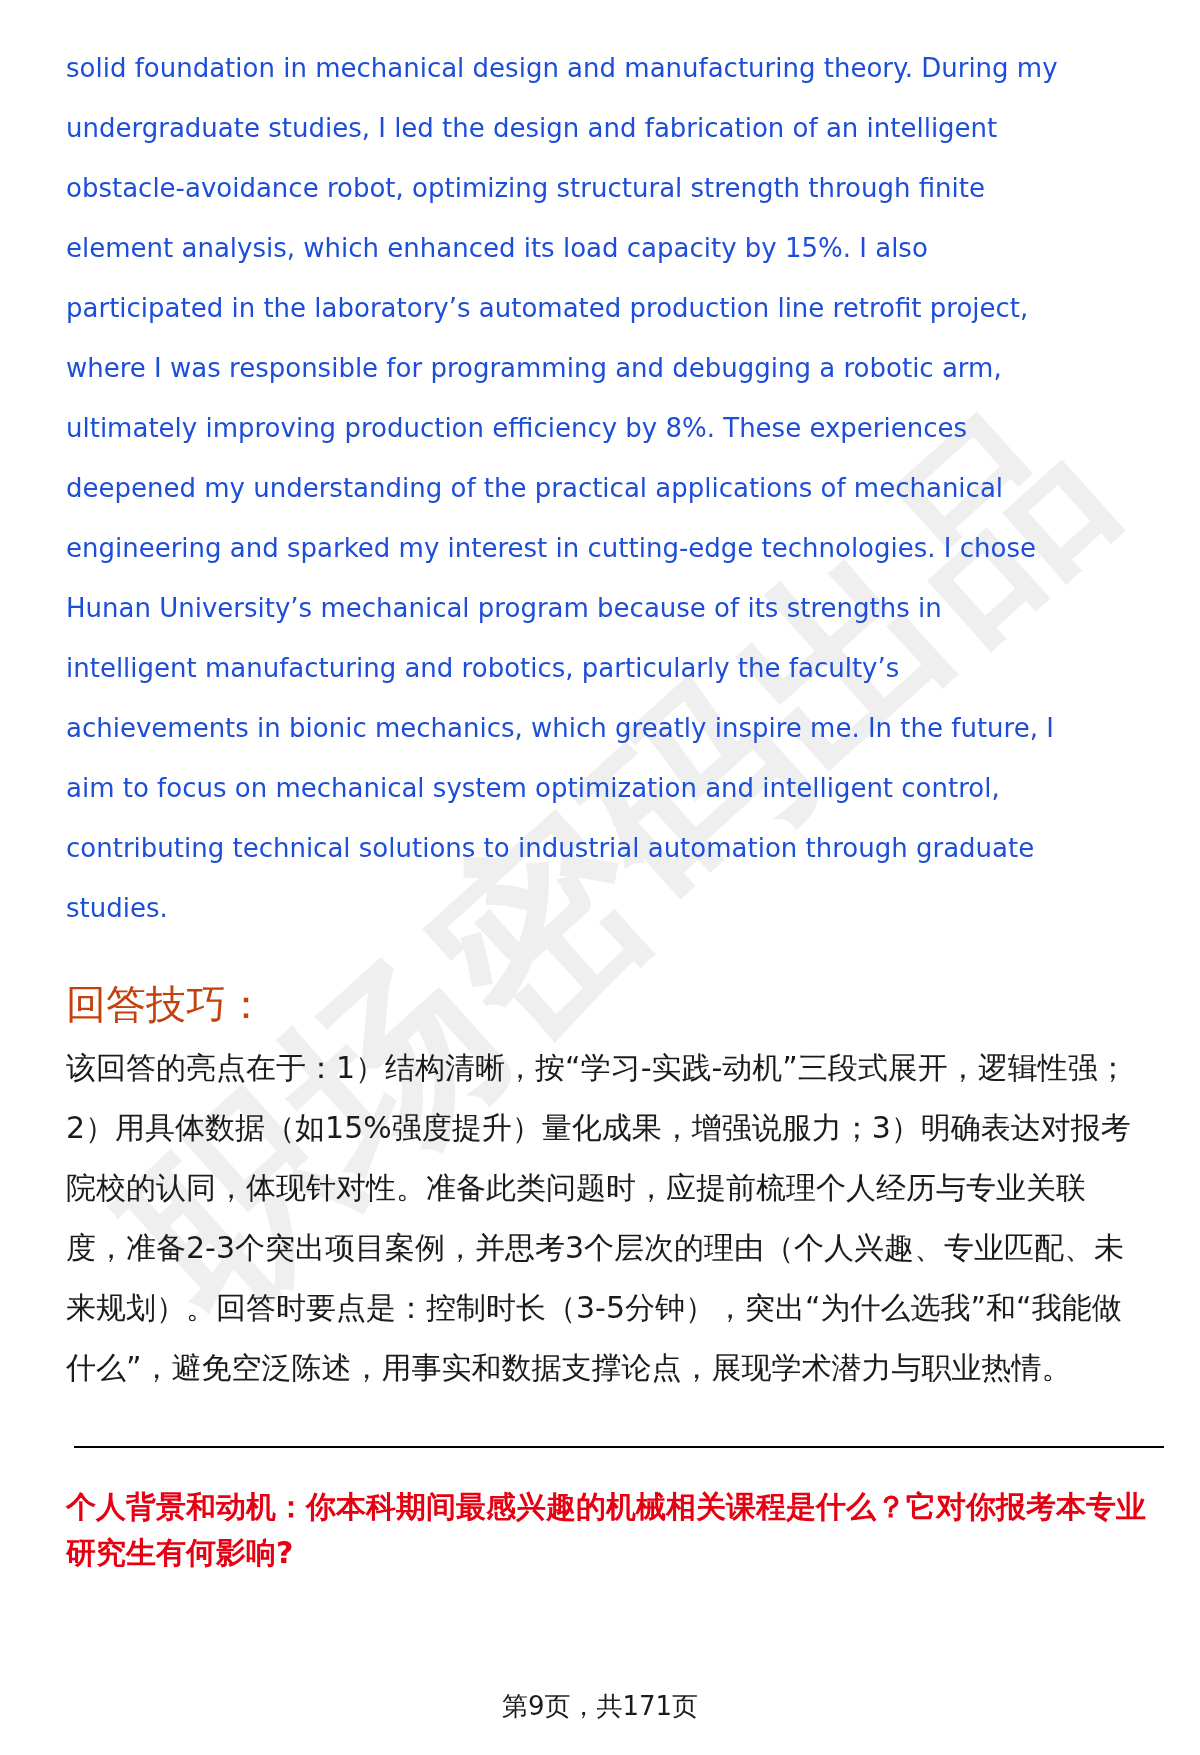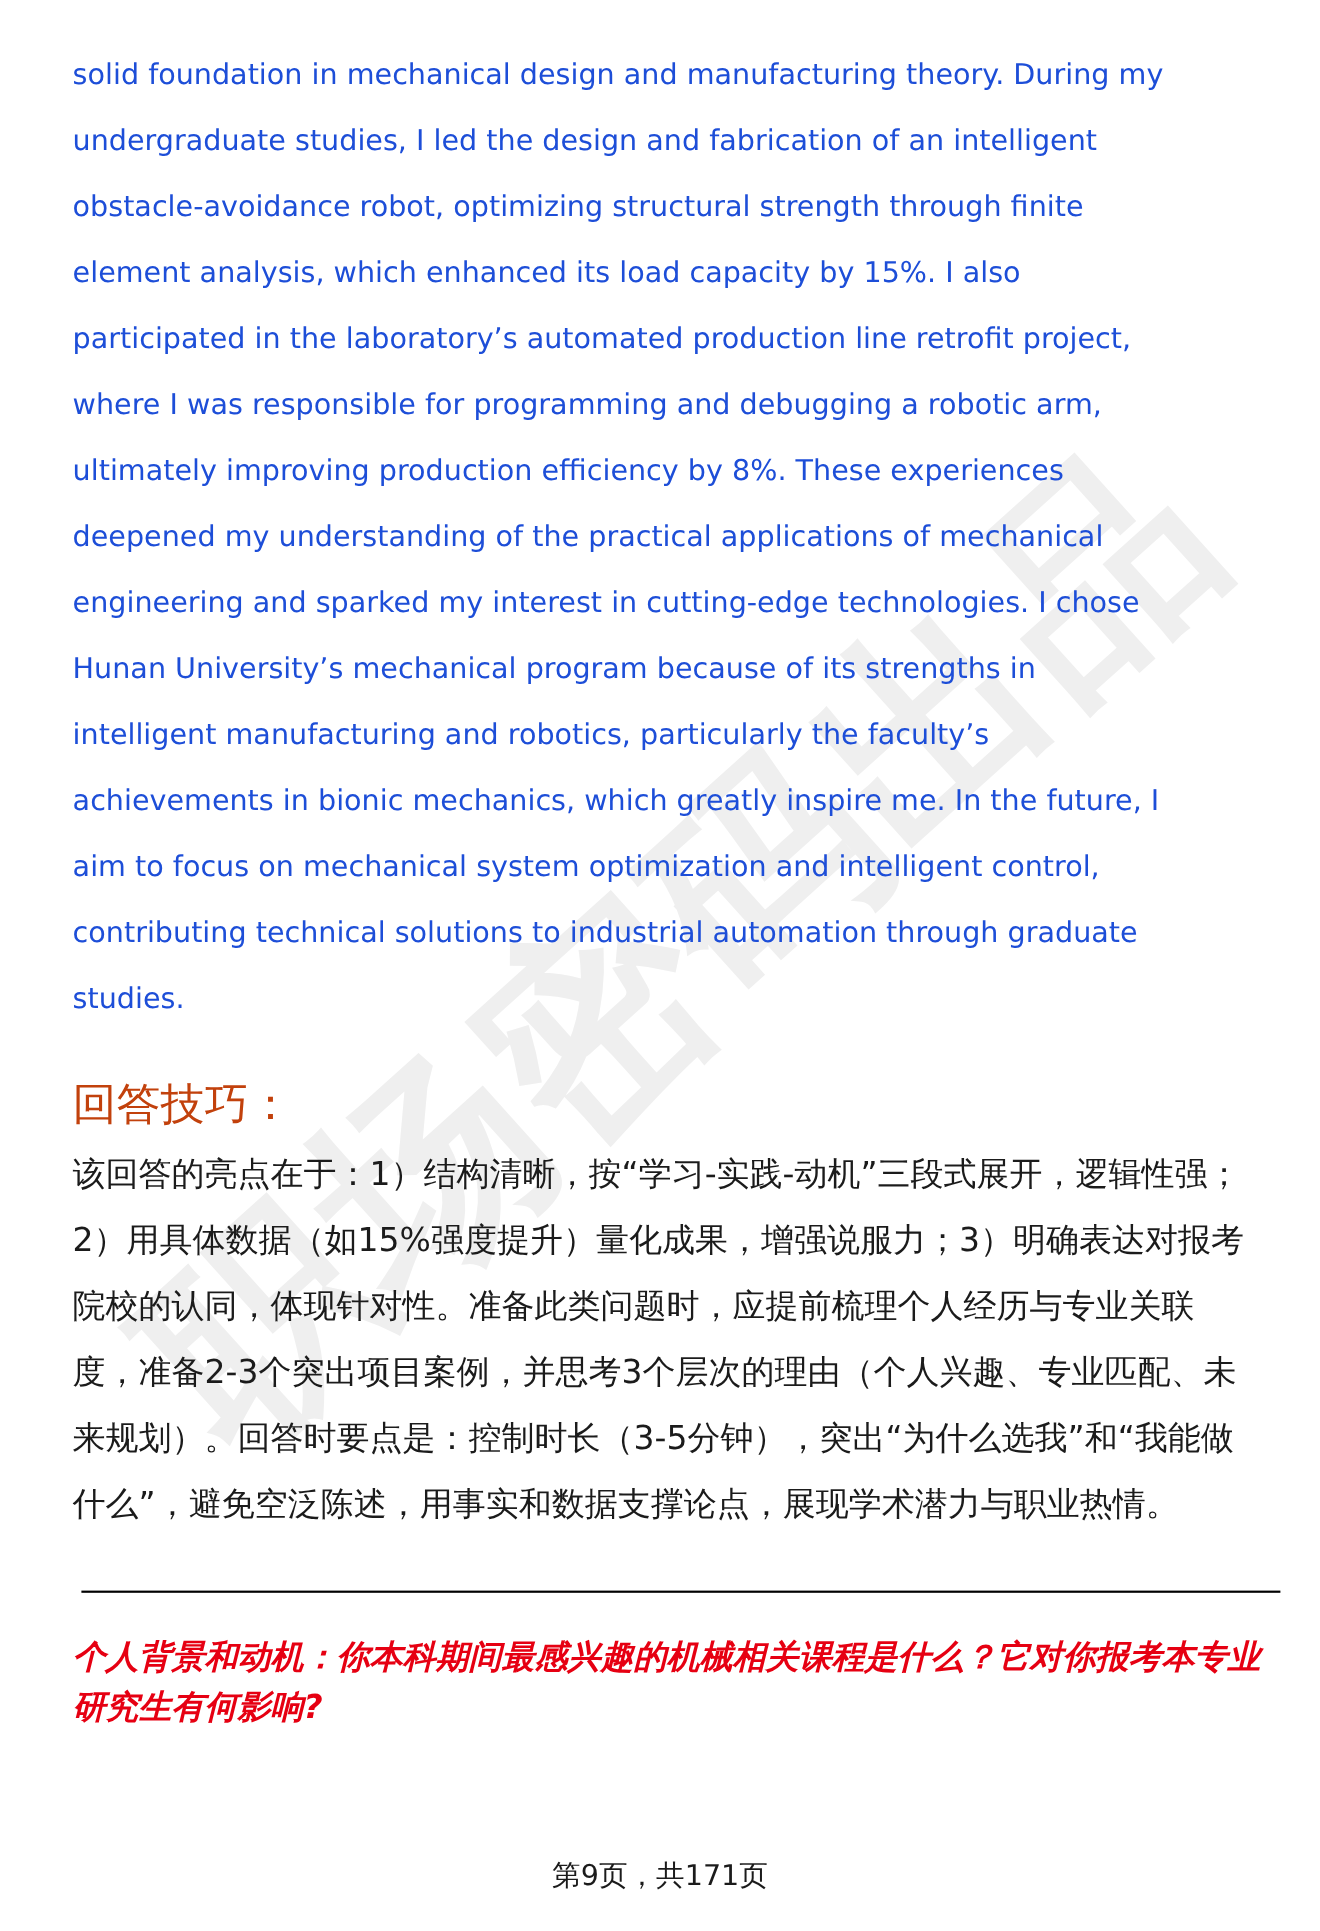--- a/index.html
+++ b/index.html
@@ -77,21 +77,20 @@
     height: 0;
   }
   .question {
     margin: 36px 0 0 0;
     max-width: 1092px;
     min-height: 92px;
     font-size: 30px;
     line-height: 46px;
     font-weight: 700;
     color: #e60012;
-    font-style: italic;
   }
   .exam-point {
     margin: 26px 0 0 0;
     font-size: 30px;
     line-height: 42px;
     font-weight: 700;
     color: #e60012;
   }
   .page-footer {
     position: absolute;

